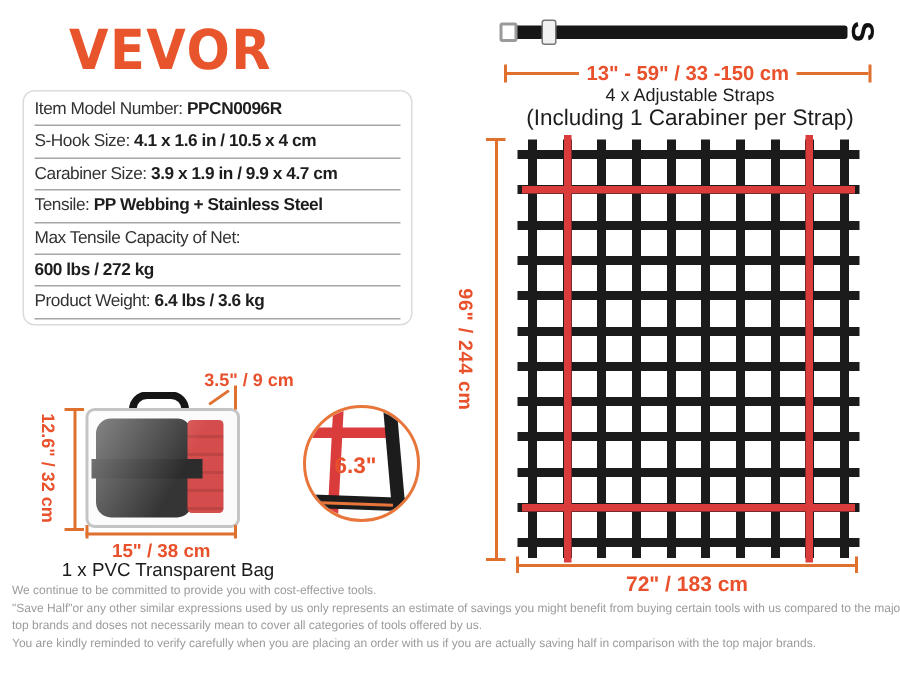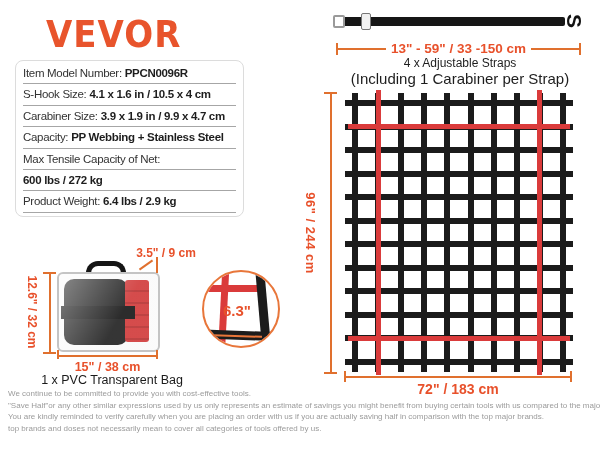--- a/index.html
+++ b/index.html
@@ -5,21 +5,21 @@
   * { margin:0; padding:0; box-sizing:border-box; }
   html,body { background:#fff; }
   body { font-family:"Liberation Sans", sans-serif; }
   #canvas { position:relative; width:600px; height:450px; background:#fff; overflow:hidden;padding-left:24px; }
 
   
   .logo { position:absolute; left:46px; top:14px; font-size:34px; font-weight:900;
           color:#e8542c; letter-spacing:1px; transform:scaleY(1.08); font-family:"DejaVu Sans", sans-serif; }
 
   
-  .spec-panel { position:absolute; left:15px; top:60px; width:229px; border:1.5px solid #dcdcdc;
+  .spec-panel { position:absolute; left:15px; top:60px; width:260px; border:1.5px solid #dcdcdc;
                 border-radius:8px; background:#fff; padding:2px 7px 3px 7px; }
   .spec-row { height:21.4px; line-height:21.4px; border-bottom:1px solid #a6a6a6;
               font-size:11.5px; letter-spacing:-0.3px; color:#333; white-space:nowrap; overflow:hidden; }
   .spec-row b { color:#1d1d1d; }
 
   
   .strap-wrap { position:absolute; left:333px; top:10px; width:248px; height:24px; }
   .strap-webbing { position:absolute; left:6px; right:16px; top:7px; height:9px; background:#161616; border-radius:2px; }
   .strap-dring { position:absolute; left:0; top:5px; width:12px; height:13px; border:2.5px solid #9a9a9a; border-radius:2px; background:#fff; }
   .strap-buckle { position:absolute; left:28px; top:3px; width:10px; height:17px; background:#f1f1f1; border:1.5px solid #777; border-radius:2px; }
@@ -95,24 +95,24 @@
 <body>
 
 <div id="canvas">
 
   <div class="logo">VEVOR</div>
 
   <div class="spec-panel">
     <div class="spec-row"><span>Item Model Number: </span><b>PPCN0096R</b></div>
     <div class="spec-row"><span>S-Hook Size: </span><b>4.1 x 1.6 in / 10.5 x 4 cm</b></div>
     <div class="spec-row"><span>Carabiner Size: </span><b>3.9 x 1.9 in / 9.9 x 4.7 cm</b></div>
-    <div class="spec-row"><span>Capacity: </span><b>PP Webbing + Stainless Steel</b></div>
+    <div class="spec-row"><span>Tensile: </span><b>PP Webbing + Stainless Steel</b></div>
     <div class="spec-row"><span>Max Tensile Capacity of Net:</span><b></b></div>
     <div class="spec-row"><span></span><b>600 lbs / 272 kg</b></div>
-    <div class="spec-row"><span>Product Weight: </span><b>6.4 lbs / 2.9 kg</b></div>
+    <div class="spec-row"><span>Product Weight: </span><b>6.4 lbs / 3.6 kg</b></div>
   </div>
 
   <div class="strap-wrap">
     <div class="strap-webbing"></div>
     <div class="strap-dring"></div>
     <div class="strap-buckle"></div>
     <div class="strap-shook">S</div>
   </div>
   <div class="strap-dim">
     <div class="tick"></div>
@@ -168,17 +168,17 @@
     <div class="mc-red-h"></div>
     <div class="mc-blk-v"></div>
     <div class="mc-blk-h"></div>
     <div class="mc-stitch"></div>
     <div class="mc-label">6.3"</div>
   </div>
 
   <div class="footer">
     <div>We continue to be committed to provide you with cost-effective tools.</div>
     <div>"Save Half"or any other similar expressions used by us only represents an estimate of savings you might benefit from buying certain tools with us compared to the major</div>
+    <div>top brands and doses not necessarily mean to cover all categories of tools offered by us.</div>
     <div>You are kindly reminded to verify carefully when you are placing an order with us if you are actually saving half in comparison with the top major brands.</div>
-    <div>top brands and doses not necessarily mean to cover all categories of tools offered by us.</div>
   </div>
 
 </div>
 
 </body></html>

